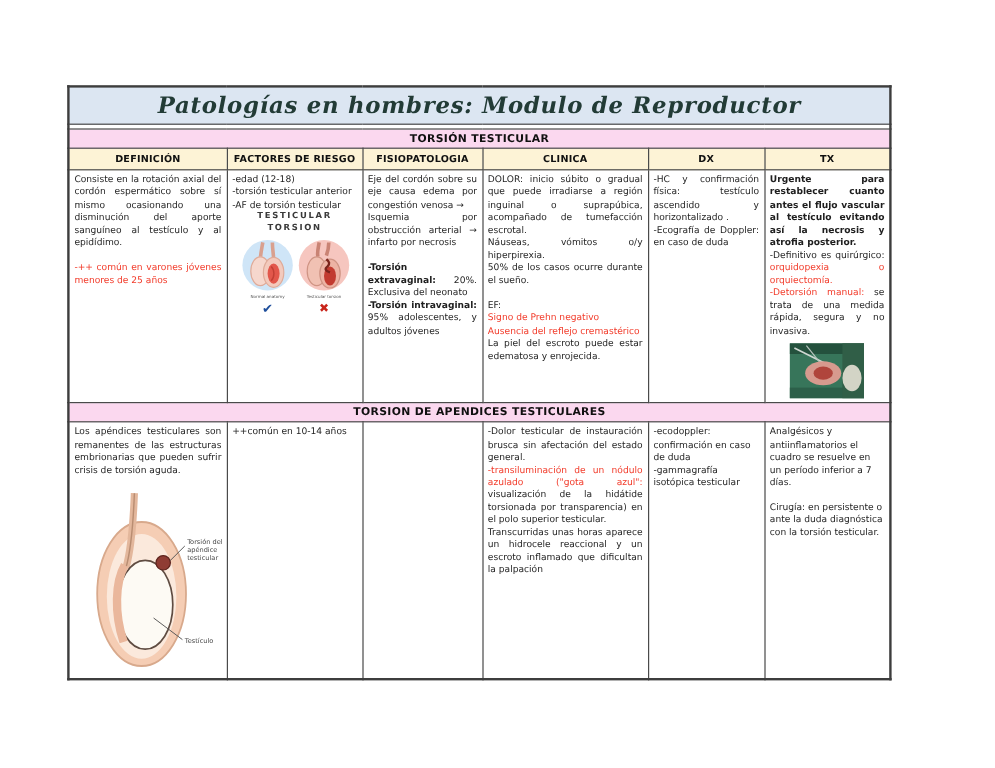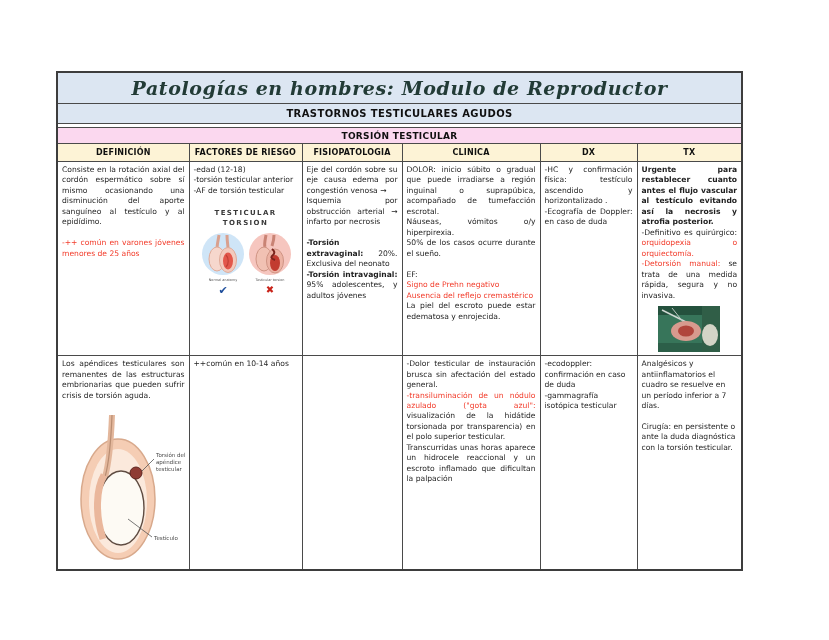--- a/index.html
+++ b/index.html
@@ -30,21 +30,21 @@
   }
   .col-cell{
     height:15px;background:var(--cream_band);text-align:center;vertical-align:middle;
     font-weight:bold;font-size:8px;letter-spacing:.2px;color:#101010;
   }
   .content-cell{vertical-align:top;padding:3px 4px;font-size:7.6px;line-height:1.38;}
   .rich{width:100%;}
   .just .tline{text-align:justify;}
   .tline{min-height:1em;}
   
-  .tt-fig{margin-top:13px;text-align:center;}
+  .tt-fig{text-align:center;}
   .tt-title{font-size:7px;font-weight:bold;letter-spacing:1.4px;color:#3a3a3a;margin-bottom:2px;}
   
   .surgery{display:block;margin:5px auto 0 auto;}
   
   .apx-fig{margin:10px 0 0 4px;}
   .figcap{font-size:5.5px;fill:#4a4a4a;}
 </style>
 </head>
 <body>
 
@@ -57,23 +57,20 @@
     <col style="width:138px">
         <col style="width:97px">
         <col style="width:105px">
   </colgroup>
   <tbody>
 
     <tr>
       <td colspan="6" class="title-cell">Patologías en hombres: Modulo de Reproductor</td>
     </tr>
 
-    <tr>
-      <td colspan="6" class="subtitle-cell">TRASTORNOS TESTICULARES AGUDOS</td>
-    </tr>
 
     <tr>
       <td colspan="6" class="spacer-cell"></td>
     </tr>
 
     <tr>
       <td colspan="6" class="section-cell">TORSIÓN TESTICULAR</td>
     </tr>
     <tr>
       <td class="col-cell">DEFINICIÓN</td>
@@ -168,20 +165,23 @@
           <rect x="44" y="0" width="18" height="46" fill="#305e47"></rect>
           <line x1="4" y1="4" x2="34" y2="19" stroke="#cfd8d2" stroke-width="1.4"></line>
           <line x1="14" y1="2" x2="30" y2="22" stroke="#b9c6bf" stroke-width="1"></line>
           <ellipse cx="28" cy="25" rx="15" ry="10" fill="#d79a8e"></ellipse>
           <ellipse cx="28" cy="25" rx="8" ry="5.5" fill="#b0453c"></ellipse>
           <ellipse cx="52" cy="29" rx="8" ry="11" fill="#e6e1d4" opacity="0.9"></ellipse>
         </svg>
       </td>
     </tr>
 
+    <tr>
+      <td colspan="6" class="section-cell">TORSION DE APENDICES TESTICULARES</td>
+    </tr>
     <tr style="height:208px;">
       <td class="content-cell">
         <div class="rich just">
               <div class="tline"><span>Los apéndices testiculares son remanentes de las estructuras embrionarias que pueden sufrir crisis de torsión aguda.</span></div>
             </div>
         
         <svg class="apx-fig" width="122" height="152" viewBox="0 0 122 152">
           <ellipse cx="52" cy="88" rx="37" ry="60" fill="#f5cdb4" stroke="#d8a98c" stroke-width="1.5"></ellipse>
           <ellipse cx="52" cy="90" rx="29" ry="52" fill="#fbe9dc"></ellipse>
           <path d="M46,4 C45,30 43,52 39,66" stroke="#e3b79c" stroke-width="6" fill="none"></path>

